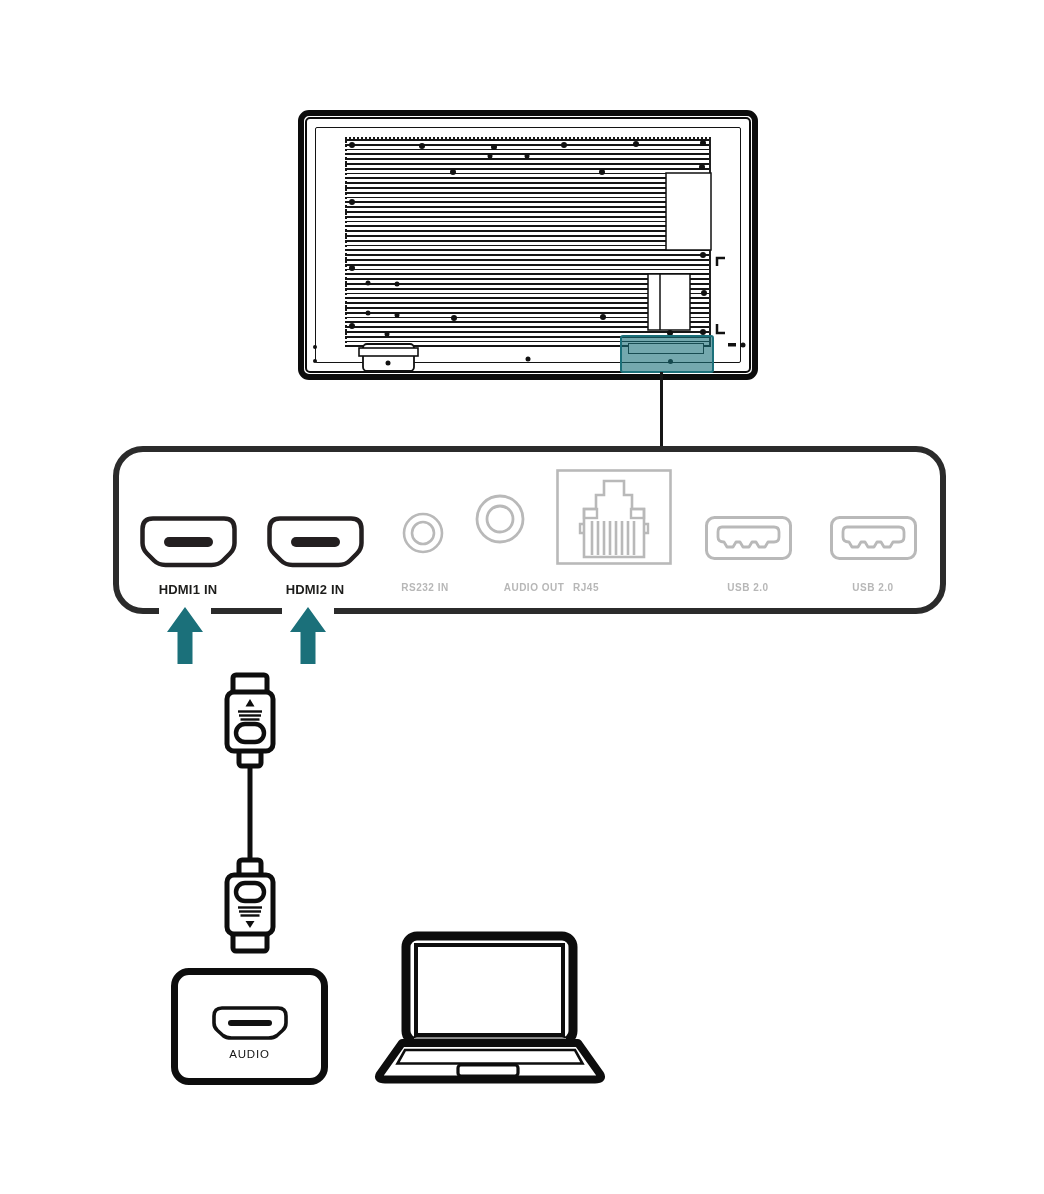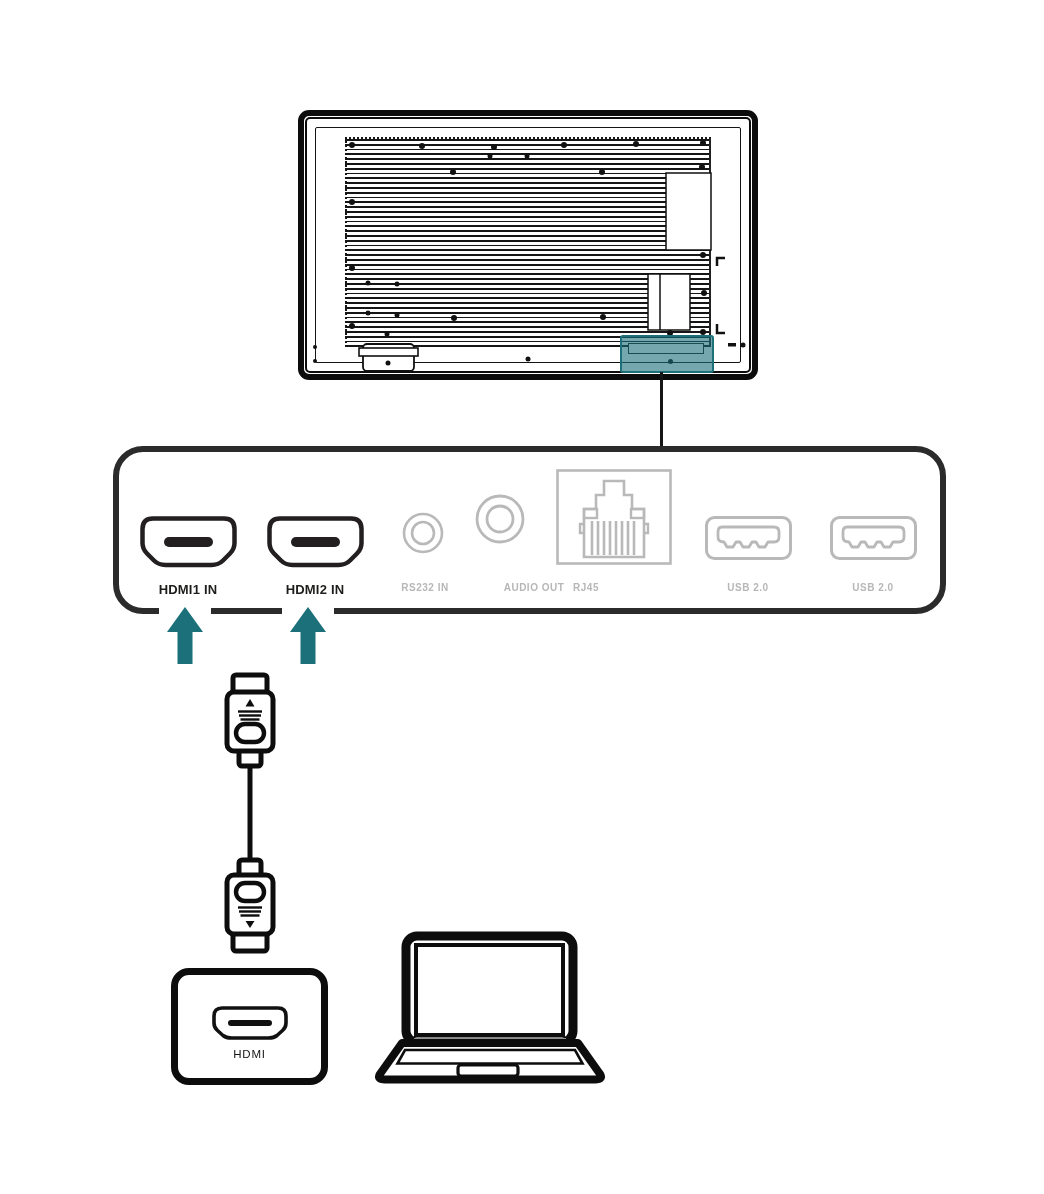--- a/index.html
+++ b/index.html
@@ -201,21 +201,21 @@
       <line x1="18.5" y1="247.5" x2="37.5" y2="247.5"></line>
     </g>
     <polygon points="23.5,253 32.5,253 28,260" fill="#0d0d0d"></polygon>
   </svg>
 
   <div class="abs hdmi-box">
     <svg class="abs" style="left:33.5px;top:31px" width="76" height="34" viewBox="0 0 76 34">
       <path d="M10 2 H66 Q74 2 74 10 V17 Q74 21.5 70.5 24.5 L65 29.5 Q62 32 56.5 32 H19.5 Q14 32 11 29.5 L5.5 24.5 Q2 21.5 2 17 V10 Q2 2 10 2 Z" fill="#fff" stroke="#111" stroke-width="3.6"></path>
       <rect x="16" y="14" width="44" height="6" rx="3" fill="#111"></rect>
     </svg>
-    <div class="hdmi-box-label">HDMI</div>
+    <div class="hdmi-box-label">AUDIO</div>
   </div>
 
   <svg class="abs" style="left:370px;top:926px" width="240" height="162" viewBox="0 0 240 162">
     <rect x="36" y="10" width="167" height="106" rx="11" fill="#fff" stroke="#0d0d0d" stroke-width="9"></rect>
     <rect x="46" y="19" width="147" height="90" fill="#fff" stroke="#0d0d0d" stroke-width="4"></rect>
     <rect x="44" y="112" width="152" height="7" fill="#8f8f8f"></rect>
     <path d="M32 117 H208 L230 148 Q233.5 153.5 225 153.5 H15 Q6.5 153.5 10 148 Z" fill="#fff" stroke="#0d0d0d" stroke-width="8" stroke-linejoin="round"></path>
     <path d="M35 124 L205 124 L212.5 137.5 L27.5 137.5 Z" fill="none" stroke="#0d0d0d" stroke-width="2.6"></path>
     <rect x="88" y="139" width="60" height="11" rx="3" fill="#fff" stroke="#0d0d0d" stroke-width="3.2"></rect>
   </svg>

